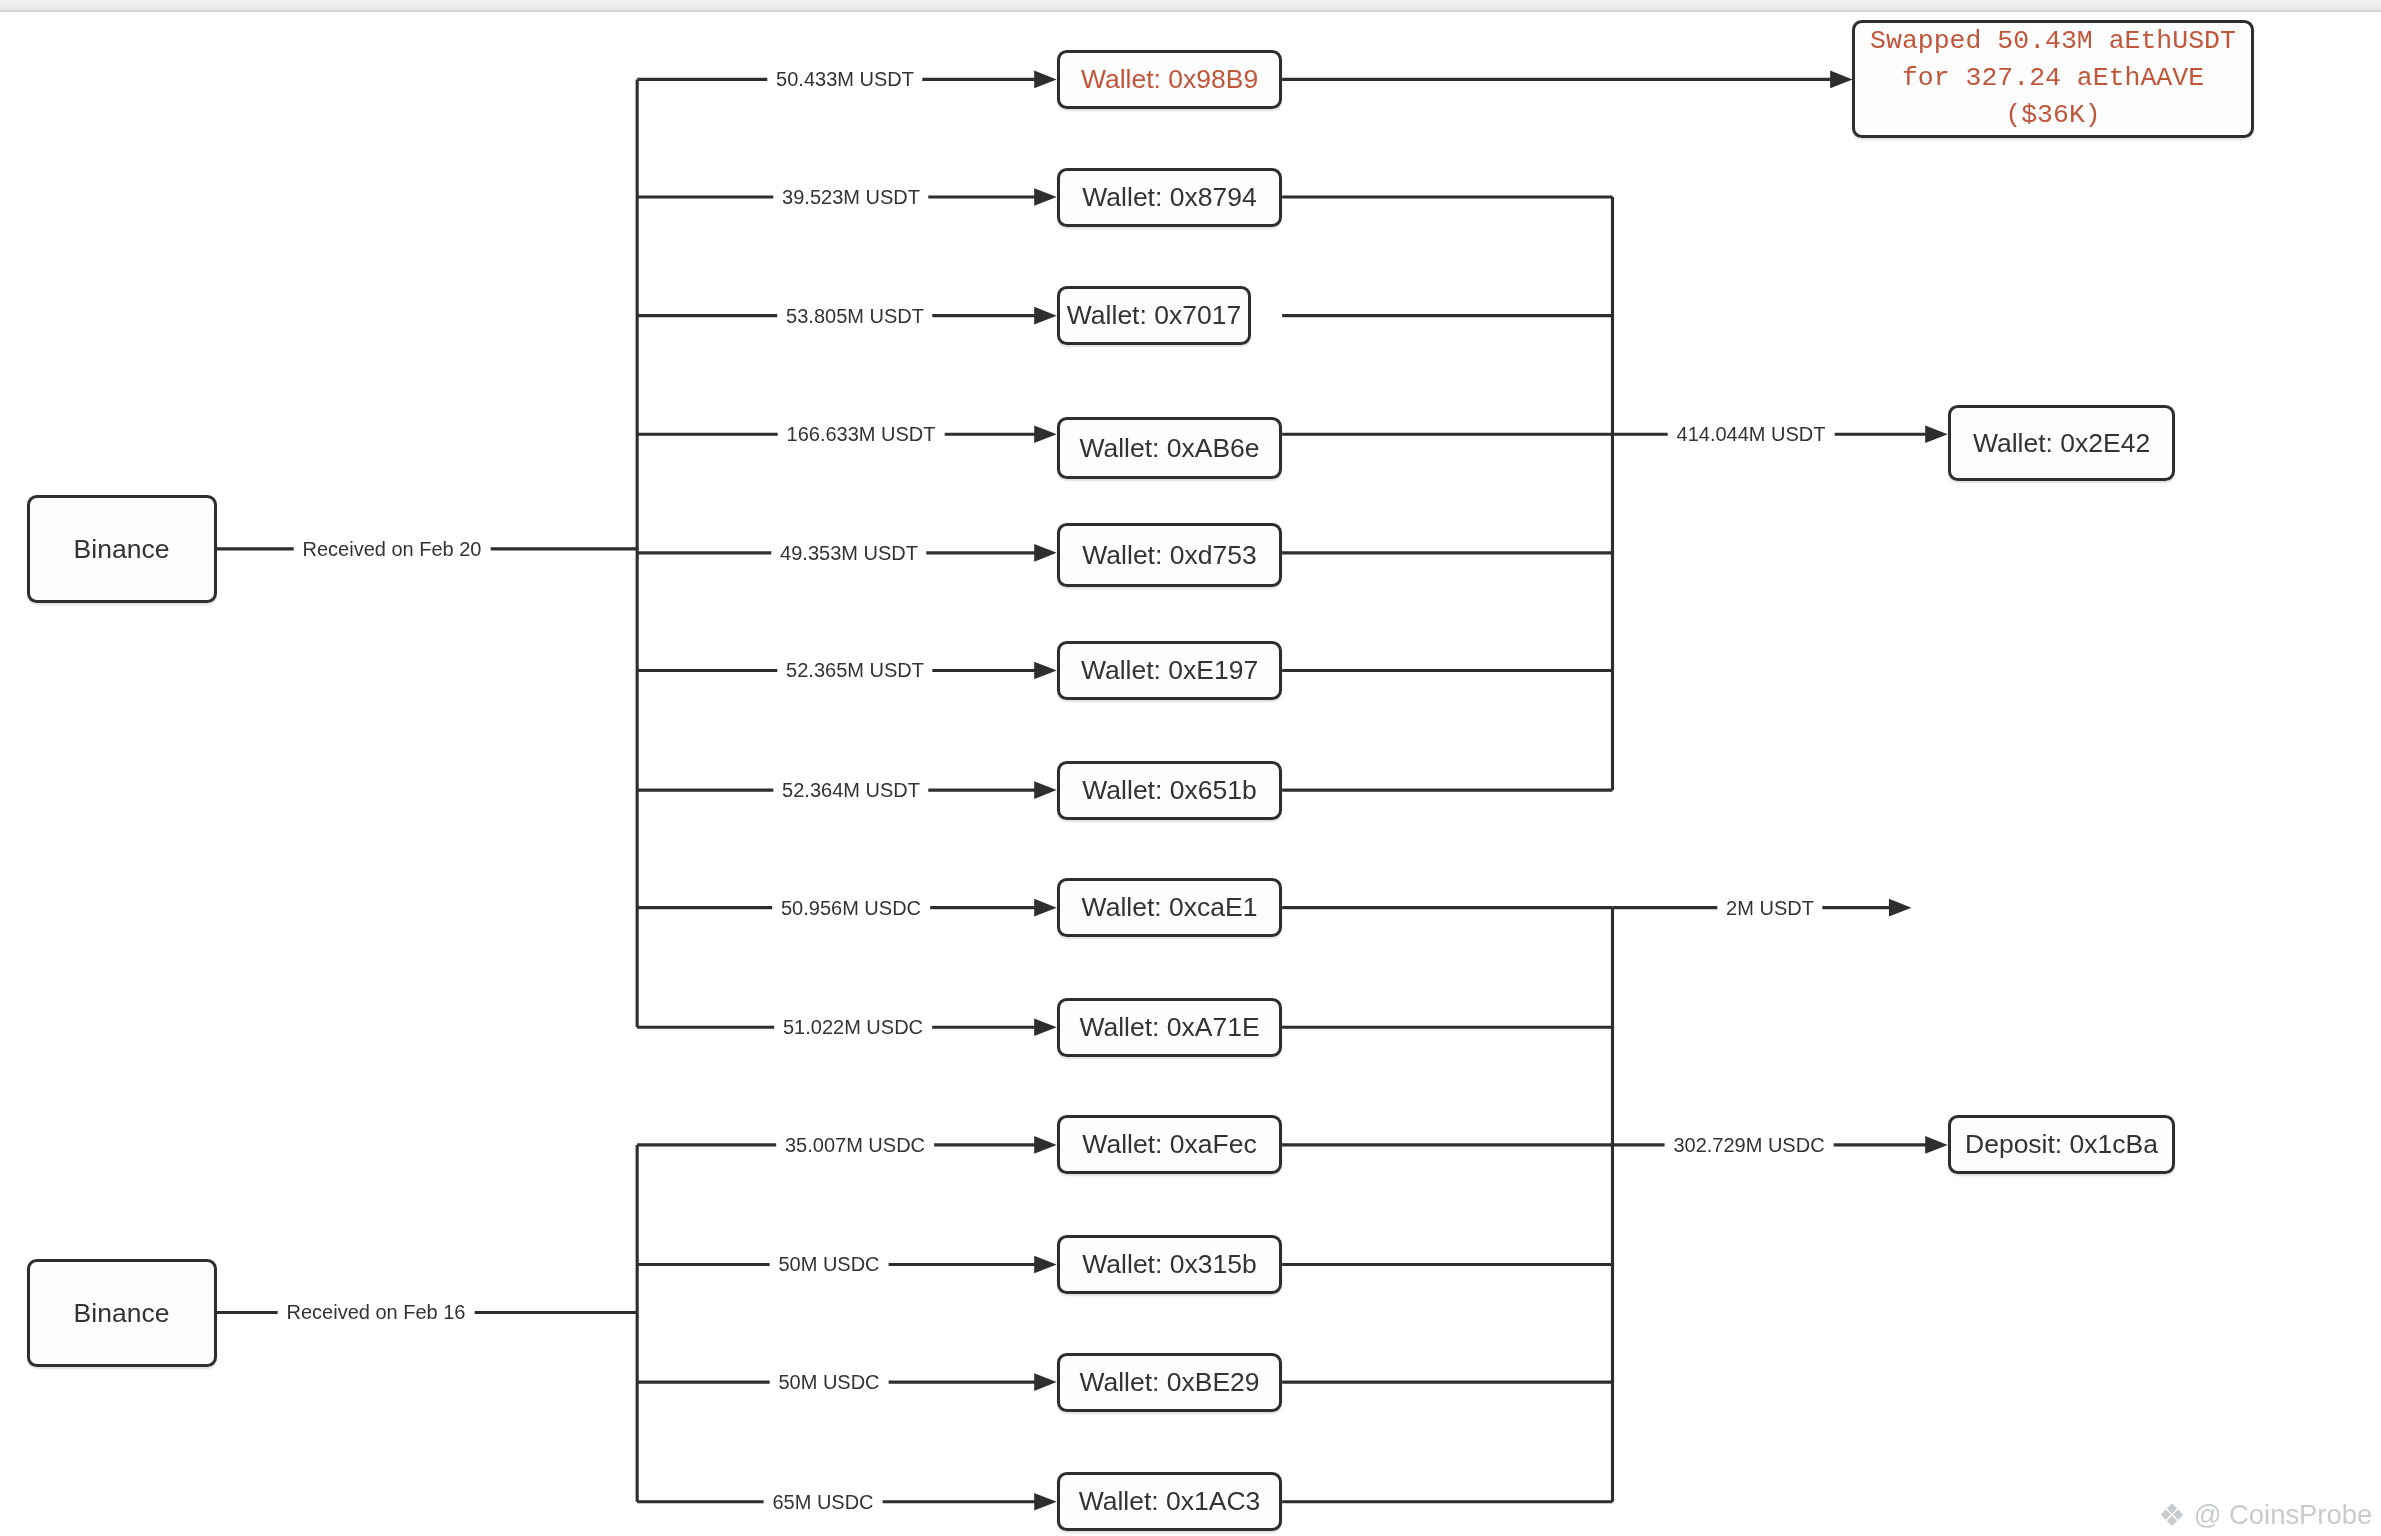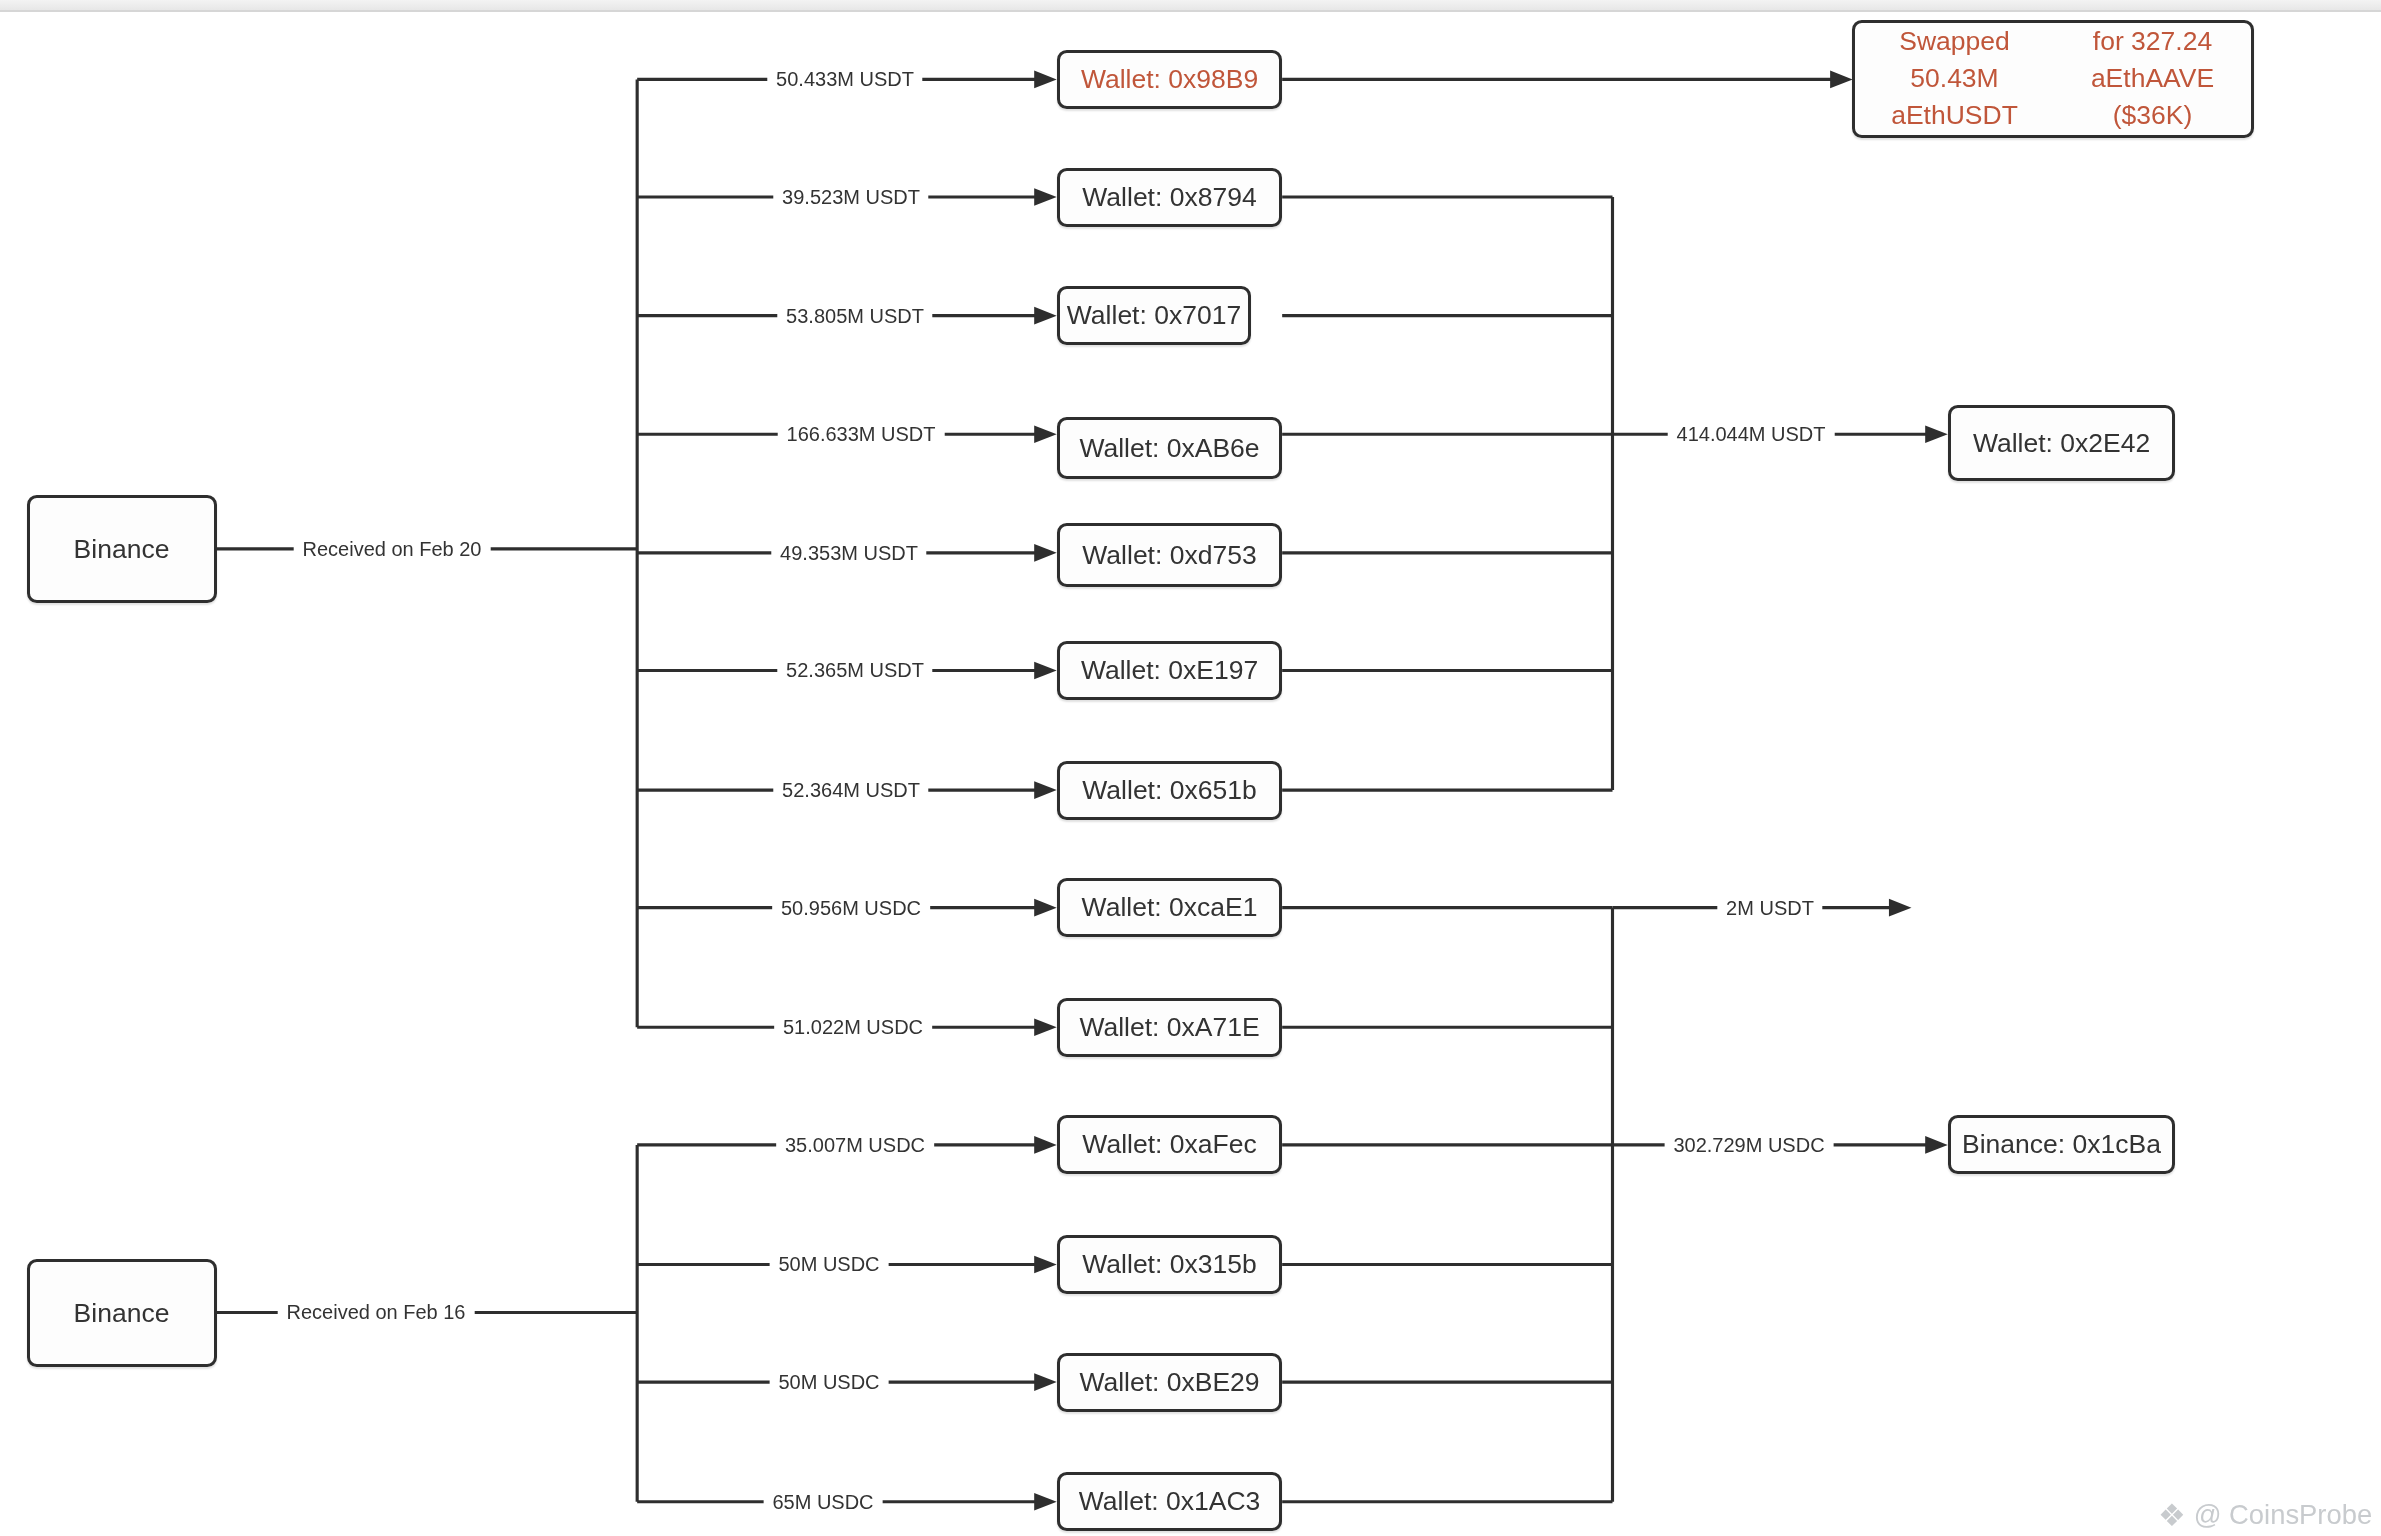--- a/index.html
+++ b/index.html
@@ -27,21 +27,21 @@
     font-size:26.5px; color:var(--text); text-align:center;
     box-shadow:0 2px 2px rgba(0,0,0,.12);
   }
   .node .ln{display:block; line-height:37px;}
   .accent-text{color:var(--accent);}
   .lineLabel{
     position:absolute; transform:translate(-50%,-50%);
     background:var(--bg); padding:0 8.8px; font-size:20px; color:var(--text);
     white-space:nowrap; line-height:33px;
   }
-  .multi{flex-direction:row;}
+  .multi{flex-direction:column;font-family:Liberation Mono, monospace;}
   .watermark{
     position:absolute; right:9.8px; bottom:5.9px;
     display:flex; align-items:center; gap:7.8px;
     color:var(--watermark); font-size:27.4px;
   }
   .watermark .wicon{font-size:31px; line-height:31px;}
 </style>
 </head>
 <body>
 
@@ -192,21 +192,21 @@
 
   <div class="lineLabel" style="left:1751px;top:434px">414.044M USDT</div>
   <div class="node" style="left:1948px;top:405px;width:227px;height:76px">
     <span>Wallet: 0x2E42</span>
   </div>
 
   <div class="lineLabel" style="left:1770px;top:908px">2M USDT</div>
 
   <div class="lineLabel" style="left:1749px;top:1145px">302.729M USDC</div>
   <div class="node" style="left:1948px;top:1115px;width:227px;height:59px">
-    <span>Binance: 0x1cBa</span>
+    <span>Deposit: 0x1cBa</span>
   </div>
 
   <div class="watermark">
     <span class="wicon">❖</span>
     <span>@ CoinsProbe</span>
   </div>
 </div>
 
 
 </body></html>

